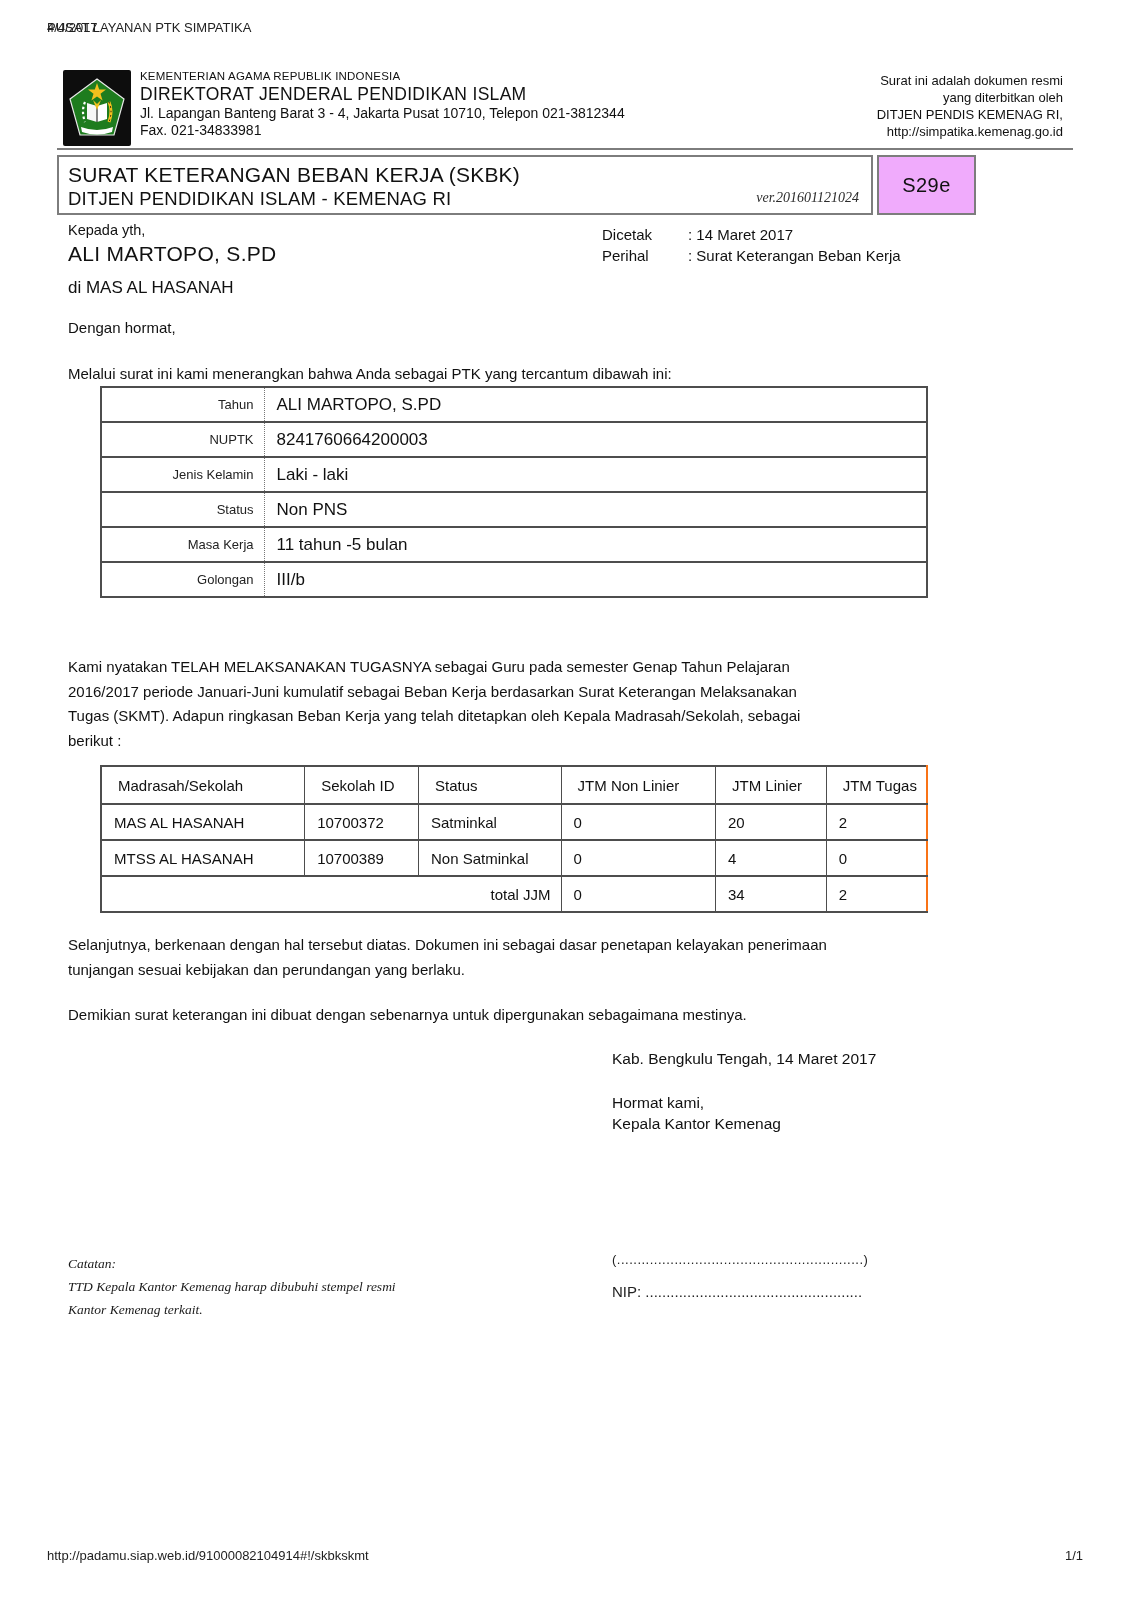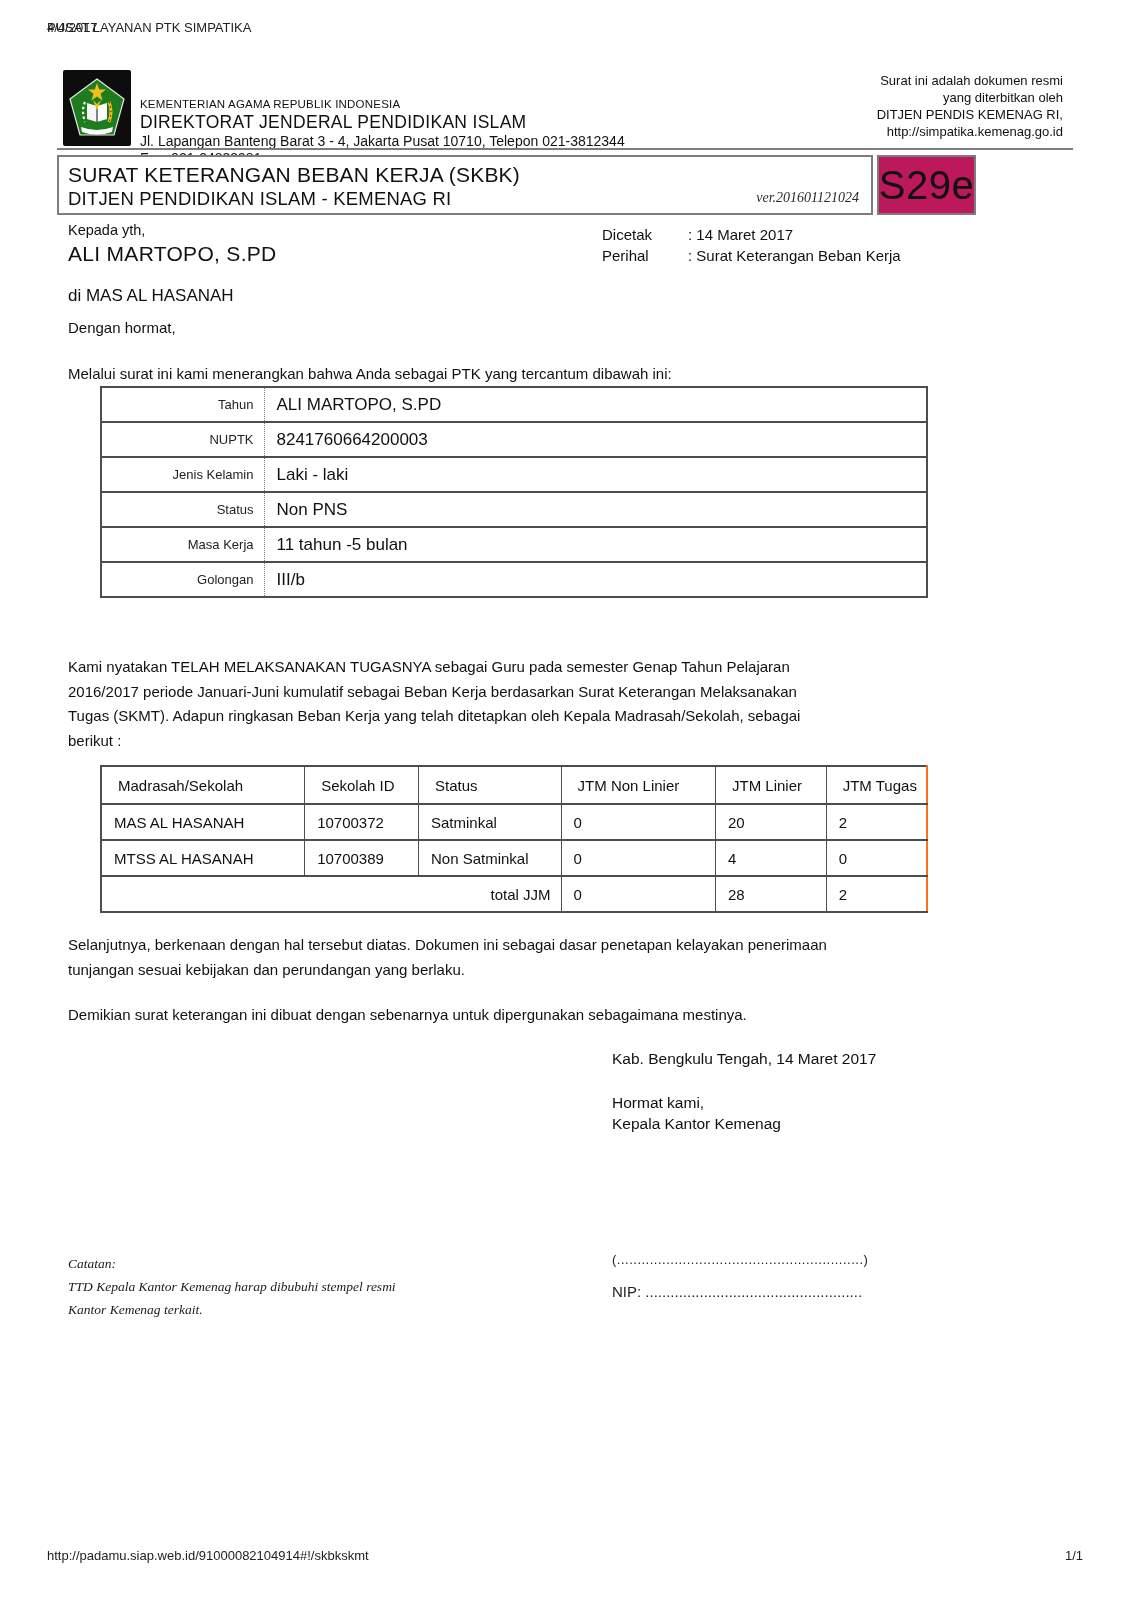--- a/index.html
+++ b/index.html
@@ -11,40 +11,40 @@
   .print-header { position:absolute; top:20px; left:47px; right:47px; font-size:13px; color:#222; }
   .ph-date { position:absolute; left:0; top:0; }
   .ph-title { position:absolute; left:0; right:0; text-align:left; }
   .print-footer { position:absolute; top:1548px; left:47px; right:47px; font-size:13px; color:#222; }
   .pf-url { position:absolute; left:0; top:0; }
   .pf-page { position:absolute; right:0; top:0; }
 
   
   .logo { position:absolute; left:63px; top:70px; width:68px; height:76px; }
   .lh-text { position:absolute; left:140px; top:70px; line-height:1.15; }
-  .lh-ministry { font-size:11.5px; letter-spacing:0.2px;margin-top:28px; }
+  .lh-ministry { font-size:11.5px; letter-spacing:0.2px; }
   .lh-directorate { font-size:17.5px; letter-spacing:0.3px; margin-top:1px; }
   .lh-address, .lh-fax { font-size:14px; margin-top:1px; }
   .lh-right { position:absolute; right:67px; top:72px; text-align:right; font-size:13px; line-height:17px; }
 
   .rule { position:absolute; left:57px; top:148px; width:1016px; height:2px; background:#7d7d7d; }
 
   
   .title-bar { position:absolute; left:57px; top:155px; width:919px; height:60px; display:flex; }
   .title-main { position:relative; flex:1; border:2px solid #7d7d7d; padding:6px 10px 17px 9px; background:#fff; margin-right:4px; }
   .title-line1 { font-size:21px; letter-spacing:0.2px; }
   .title-line2 { font-size:18.5px; letter-spacing:0.2px; margin-top:1px; }
   .title-ver { position:absolute; right:12px; bottom:7px; font-family:"Liberation Serif", serif; font-style:italic; font-size:14px; color:#2b2b2b;margin-left:32px; }
-  .title-code { width:99px; border:2px solid #7d7d7d; background:#be185d; display:flex; align-items:center; justify-content:center; font-size:40px; letter-spacing:0.5px; }
+  .title-code { width:99px; border:2px solid #7d7d7d; background:#f0abfc; display:flex; align-items:center; justify-content:center; font-size:20px; letter-spacing:0.5px; }
 
   
   .recipient { position:absolute; left:68px; top:222px; }
   .rc-salut { font-size:14.5px; }
   .rc-name { font-size:21px; margin-top:4px; letter-spacing:0.3px; }
-  .rc-place { font-size:17px; margin-top:20px; }
+  .rc-place { font-size:17px; margin-top:12px; }
   .meta { position:absolute; left:602px; top:224px; font-size:15px; line-height:21px; }
   .meta-row { display:flex; }
   .meta-label { width:86px; }
 
   .body-text { position:absolute; left:68px; font-size:15px; line-height:24.5px; white-space:pre-line; color:#111; }
   .p-hormat { top:316px; }
   .p-intro { top:362px; }
   .p-kami { top:655px; width:860px; }
   .p-selanjutnya { top:933px; width:900px; }
   .p-demikian { top:1003px; width:900px; }
@@ -201,21 +201,21 @@
         <td class="c0 outer-l">MTSS AL HASANAH</td>
         <td class="c1">10700389</td>
         <td class="c2">Non Satminkal</td>
         <td class="c3">0</td>
         <td class="c4">4</td>
         <td class="c5 outer-r">0</td>
       </tr>
       <tr>
         <td colspan="3" class="total-lbl">total JJM</td>
         <td class="c3">0</td>
-        <td class="c4">28</td>
+        <td class="c4">34</td>
         <td class="c5 outer-r">2</td>
       </tr>
     </tbody>
   </table>
 
   <div class="body-text p-selanjutnya">Selanjutnya, berkenaan dengan hal tersebut diatas. Dokumen ini sebagai dasar penetapan kelayakan penerimaan
 tunjangan sesuai kebijakan dan perundangan yang berlaku.</div>
   <div class="body-text p-demikian">Demikian surat keterangan ini dibuat dengan sebenarnya untuk dipergunakan sebagaimana mestinya.</div>
 
   <div class="signature">

